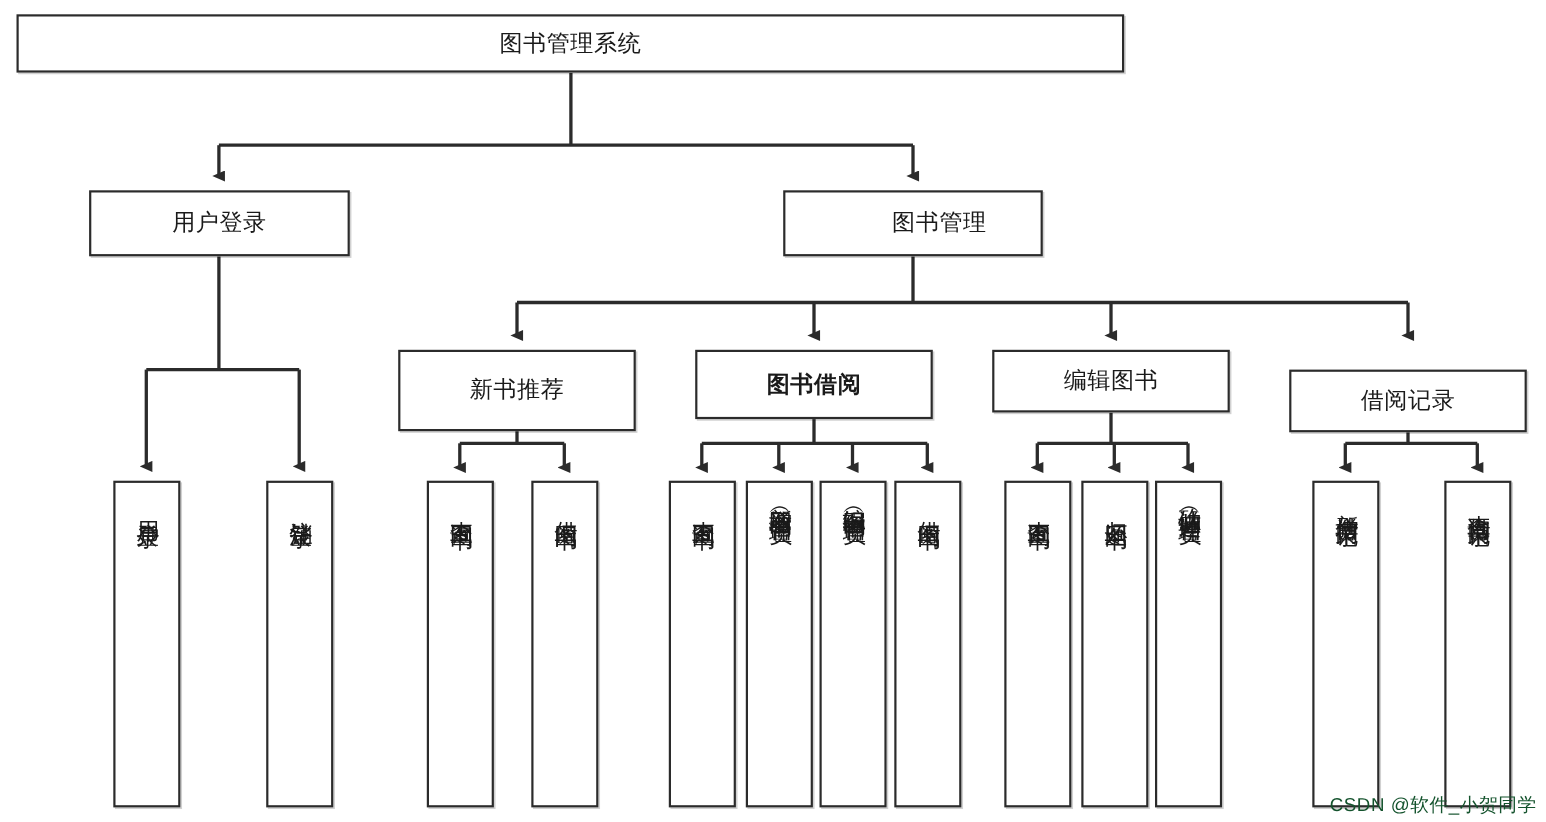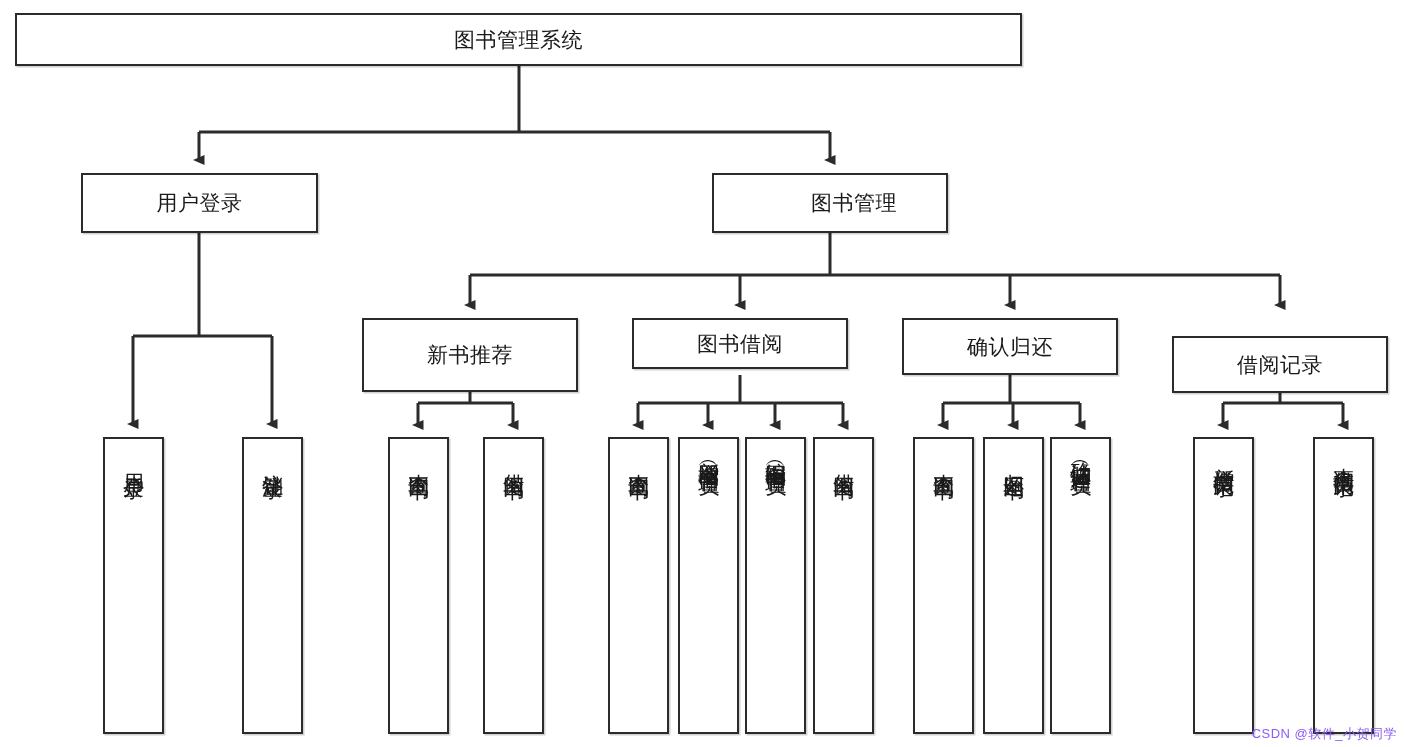--- a/index.html
+++ b/index.html
@@ -51,22 +51,22 @@
     align-items: center;
     justify-content: flex-start;
     padding-top: 18px;
   }
   .node.vert.pad-small { padding-top: 12px; }
   .node.vert.pad-tiny  { padding-top: 6px; }
   .watermark {
     position: absolute;
     right: 8px;
     bottom: 4px;
-    font-size: 13px;
-    color: #8b5cf6;
+    font-size: 17px;
+    color: #14532d;
     letter-spacing: 0.5px;
     white-space: nowrap;
     user-select: none;
   }
 </style>
 </head>
 <body>
 
 <div id="canvas">
 
@@ -128,25 +128,25 @@
   <div class="node horiz" style="left:81px; top:173px; width:237px; height:60px;">
     <span>用户登录</span>
   </div>
   <div class="node horiz" style="left:712px; top:173px; width:236px; height:60px;padding-left:48px;">
     <span>图书管理</span>
   </div>
 
   <div class="node horiz" style="left:362px; top:318px; width:216px; height:74px;">
     <span>新书推荐</span>
   </div>
-  <div class="node horiz" style="left:632px; top:318px; width:216px; height:51px;">
+  <div class="node horiz" style="left:632px; top:318px; width:216px; height:63px;font-weight:bold;">
     <span>图书借阅</span>
   </div>
   <div class="node horiz" style="left:902px; top:318px; width:216px; height:57px;">
-    <span>确认归还</span>
+    <span>编辑图书</span>
   </div>
   <div class="node horiz" style="left:1172px; top:318px; width:216px; height:57px;margin-top:18px;">
     <span>借阅记录</span>
   </div>
 
   <div class="node vert" style="left:103px; top:437px; width:61px; height:297px;">
     <span>用户登录</span>
   </div>
   <div class="node vert" style="left:242px; top:437px; width:61px; height:297px;">
     <span>注销登录</span>

